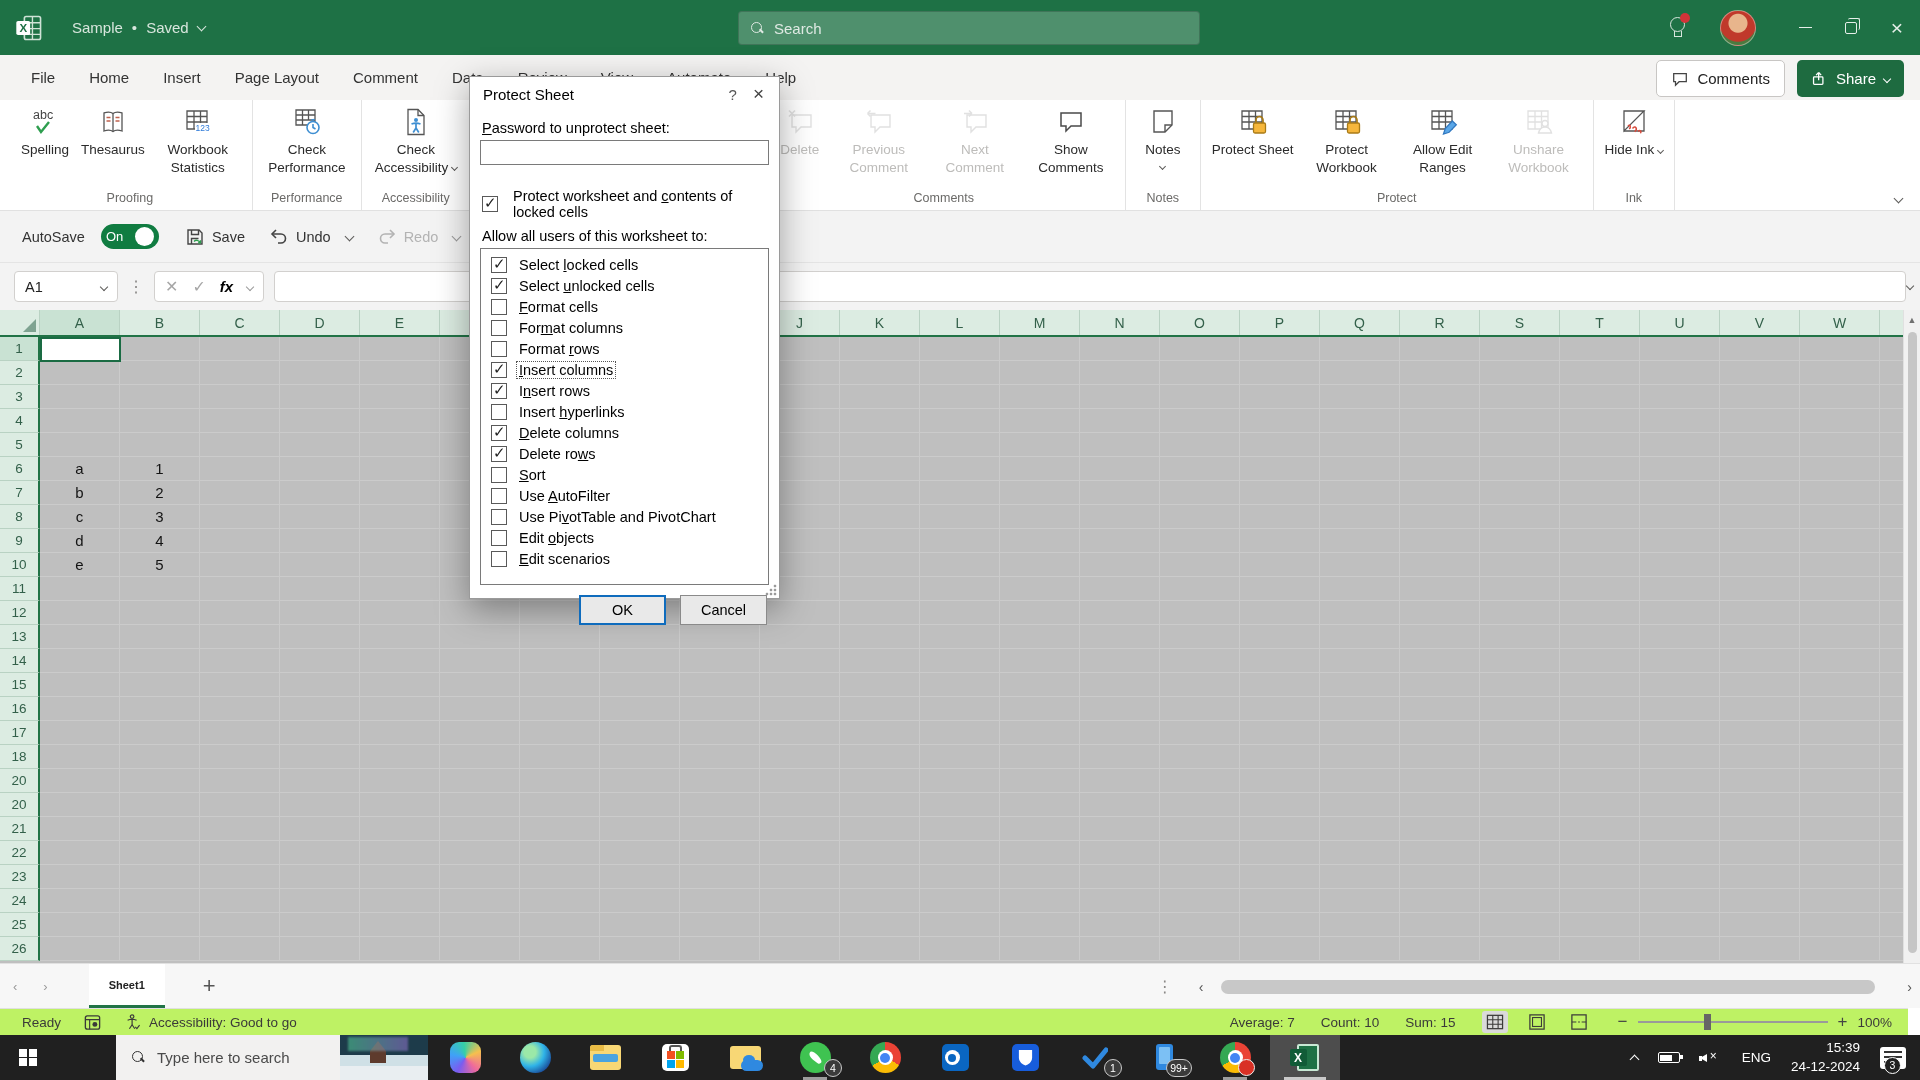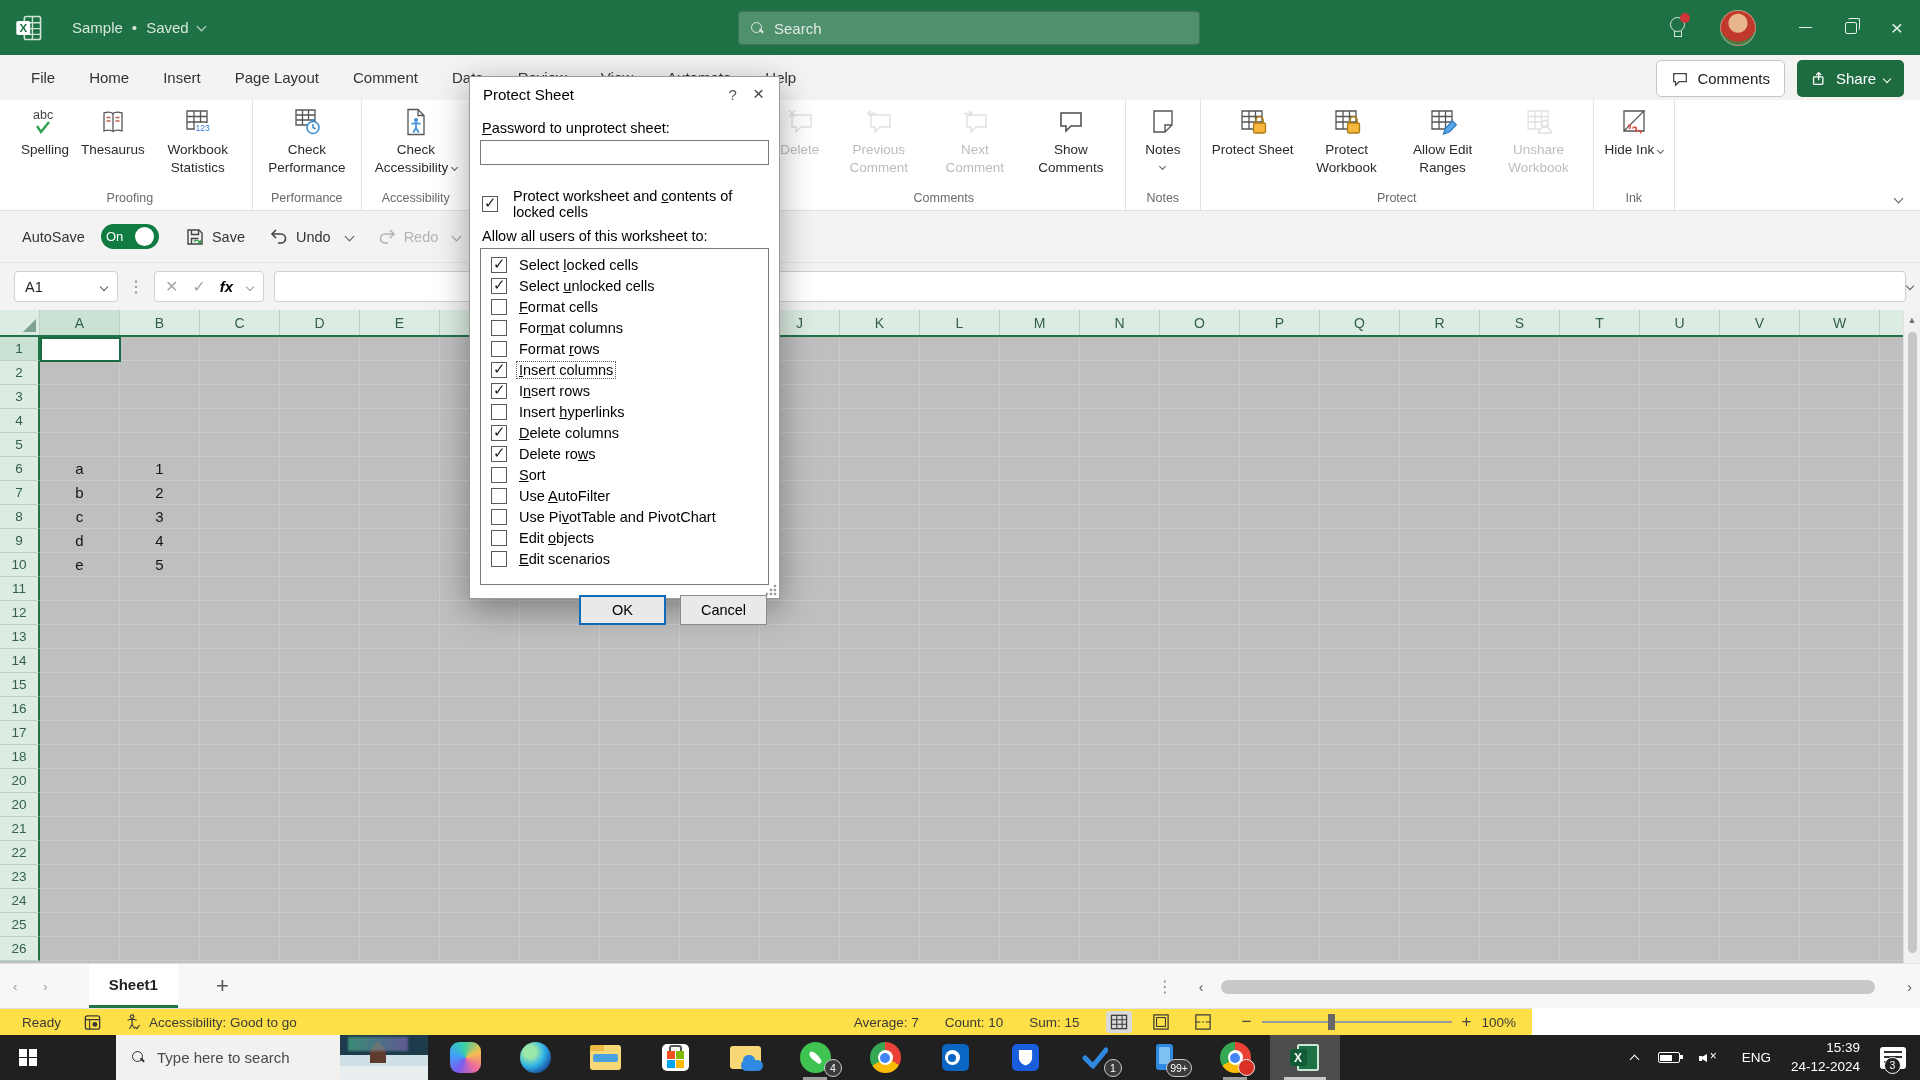--- a/index.html
+++ b/index.html
@@ -87,29 +87,29 @@
   .g-cell.white{background:#fff}
   .a1sel{position:absolute;left:40px;top:27px;width:81px;height:25px;border:2px solid #1a6b43;pointer-events:none}
   .vscroll{position:absolute;left:1903px;top:310px;width:17px;height:653px;background:#f1f1f1;border-left:1px solid #e0e0e0}
   .vscroll .arr{display:block;text-align:center;font-size:9px;color:#707070;padding-top:5px}
   .vscroll .thumb{position:absolute;left:4px;top:22px;bottom:10px;width:9px;background:#c6c6c6;border-radius:5px}
   .f-expand{position:absolute;right:7px;top:283px}
 
   
   .stabs{position:absolute;left:0;top:963px;width:1920px;height:45px;background:#f7f7f7;border-top:1px solid #e1e1e1;display:flex;align-items:center}
   .snav{color:#9b9b9b;font-size:13px;padding:0 13px}
-  .sheettab{height:100%;background:#fff;display:flex;align-items:center;padding:0 20px;font-size:15px;font-weight:bold;color:#222;border-bottom:3px solid #217346;margin-left:28px}
+  .sheettab{height:100%;background:#fff;display:flex;align-items:center;padding:0 20px;font-size:11px;font-weight:bold;color:#222;border-bottom:3px solid #217346;margin-left:28px}
   .addsheet{font-size:22px;color:#555;margin-left:38px;background:none;border:none;font-family:"Liberation Sans",sans-serif}
   .st-right{position:absolute;right:0;top:0;height:45px;display:flex;align-items:center}
   .hsc-arr{color:#555;padding:0 8px;font-size:14px}
   .hscroll{width:688px;height:14px;position:relative}
   .hscroll .thumb{position:absolute;left:10px;right:24px;top:0;height:14px;background:#c8c8c8;border-radius:7px}
 
   
-  .sbar{position:absolute;left:0;top:1008px;width:1532px;height:27px;background:#fde047;border-top:1px solid #e0e0e0;display:flex;align-items:center;font-size:13.5px;color:#3b3a39}
+  .sbar{position:absolute;left:0;top:1008px;width:1908px;height:27px;background:#bef264;border-top:1px solid #e0e0e0;display:flex;align-items:center;font-size:13.5px;color:#3b3a39}
   .sb-item{display:flex;align-items:center;gap:7px;margin-left:22px}
   .sb-right{margin-left:auto;display:flex;align-items:center;gap:26px;padding-right:16px}
   .viewics{display:flex;align-items:center;gap:16px}
   .viewic{width:26px;height:22px;display:flex;align-items:center;justify-content:center;border-radius:3px}
   .viewic.active{background:#dadada}
   .zoomer{display:flex;align-items:center;gap:10px}
   .zoomer .minus,.zoomer .plus{font-size:17px;color:#444}
   .ztrack{position:relative;width:190px;height:2px;background:#9a9a9a}
   .zthumb{position:absolute;left:35%;top:-7px;width:7px;height:16px;background:#666}
 

